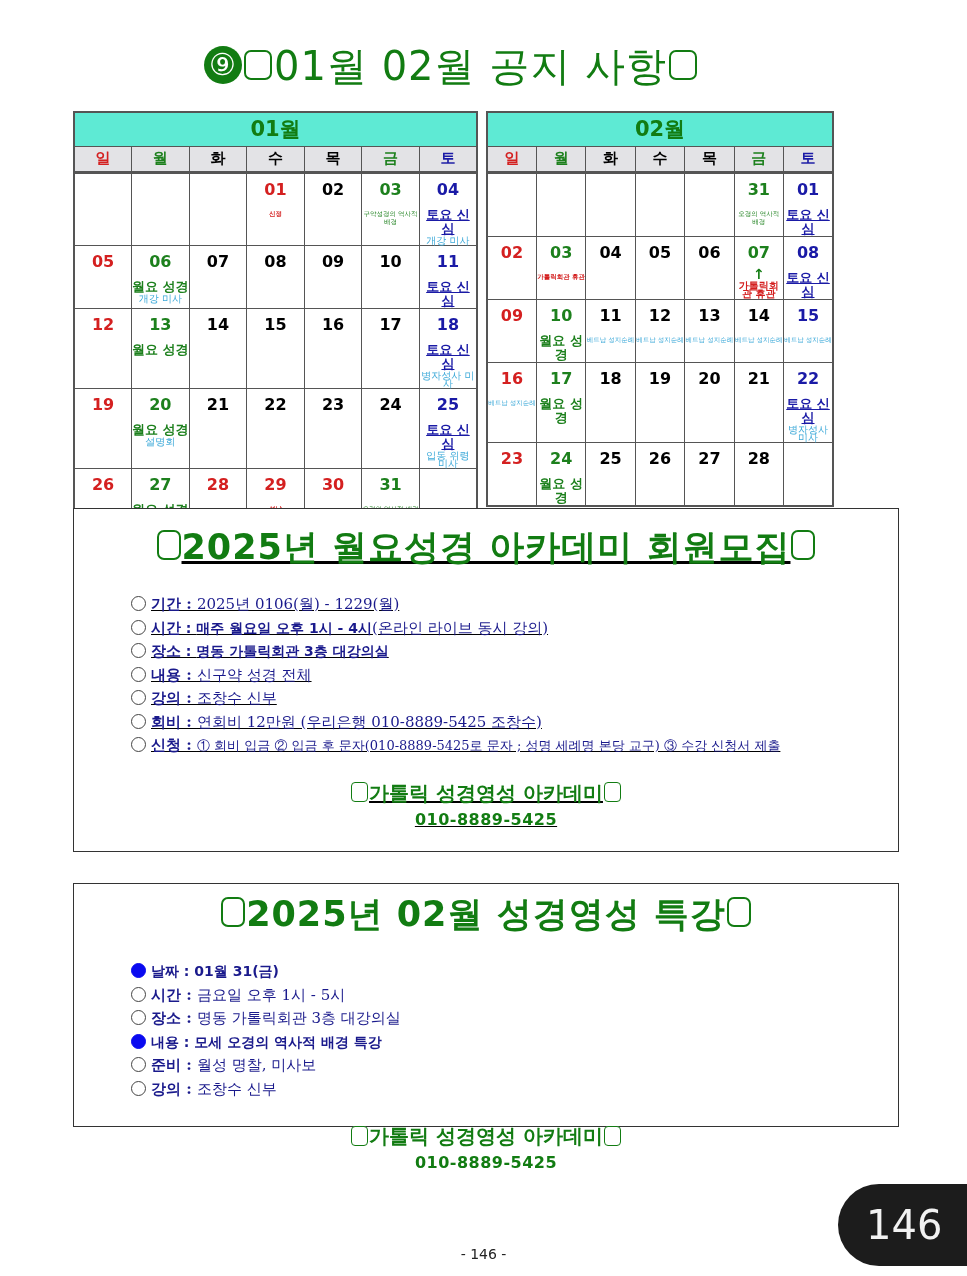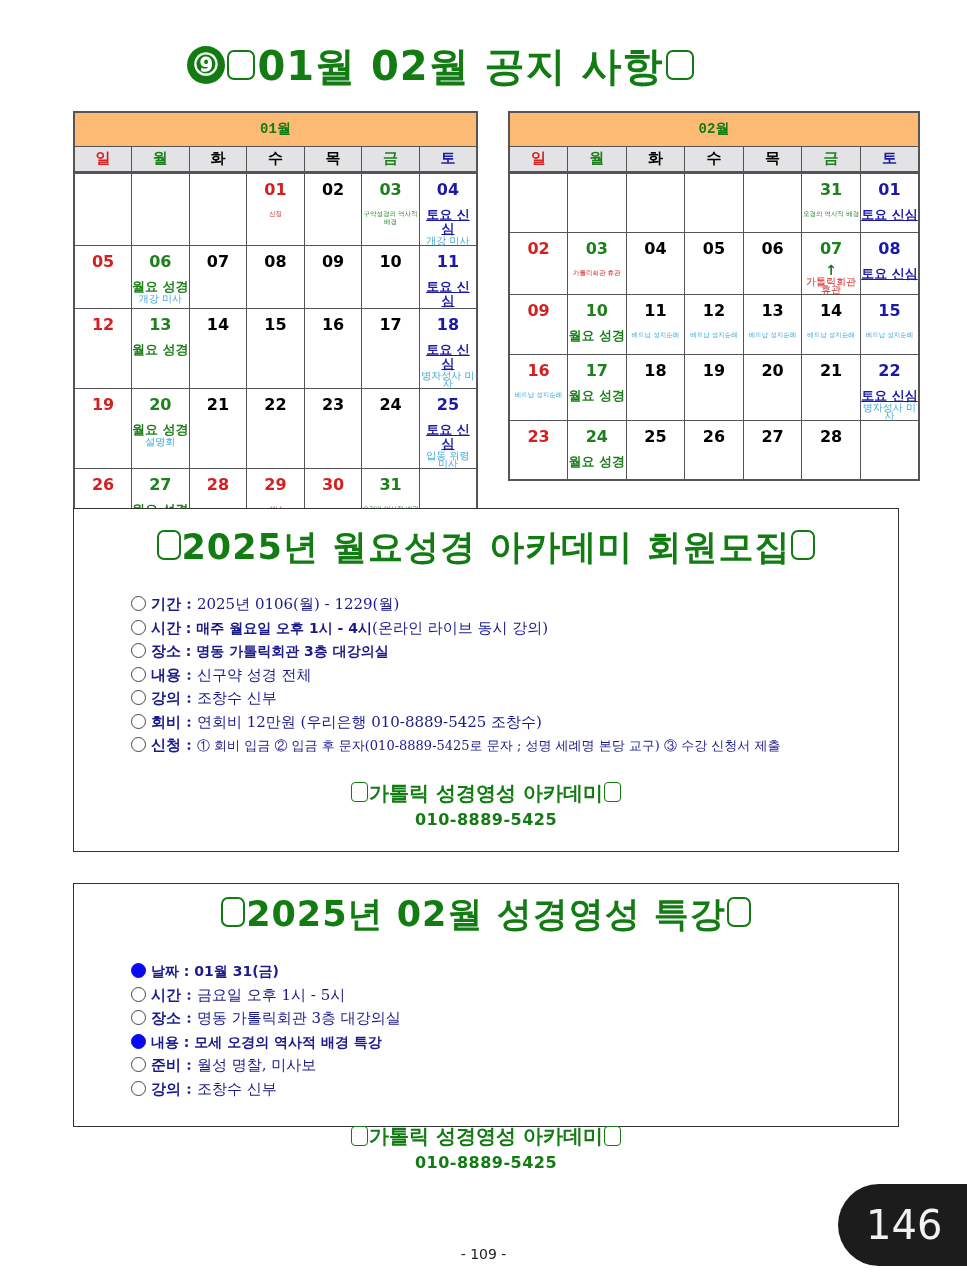--- a/index.html
+++ b/index.html
@@ -1,67 +1,67 @@
 <!DOCTYPE html>
 <html><head>
   <meta charset="utf-8">
   <style>
     * { box-sizing: border-box; margin: 0; padding: 0; }
     html, body { width: 967px; height: 1276px; background: #ffffff; overflow: hidden; }
     body { position: relative; font-family: "DejaVu Sans", "Liberation Sans", sans-serif; color: #000; }
 
     .title {
-      position: absolute; top: 40px; left: 8px; width: 867px; text-align: center;
-      font-size: 40px; font-weight: bold; color: #127c12; letter-spacing: 1px;
+      position: absolute; top: 40px; left: 18px; width: 867px; text-align: center;
+      font-size: 40px; font-weight: normal; color: #127c12; letter-spacing: 1px;
       line-height: 52px;
     }
     .sq {
       display: inline-block; border: 2px solid #127c12; border-radius: 7px;
       background: #fff; vertical-align: middle; position: relative; top: -4px;
     }
     .title .sq { width: 28px; height: 30px; margin: 0 2px; }
     .circ9 {
       display: inline-block; width: 38px; height: 38px; border-radius: 50%;
       background: #127c12; color: #fff; font-family: "DejaVu Serif", serif;
       font-size: 30px; line-height: 38px; text-align: center; vertical-align: middle;
       position: relative; top: -4px;
     }
 
     
     .cal {
       position: absolute; top: 111px; border-collapse: collapse; table-layout: fixed;
       border: 2px solid #555;
     }
     .cal.jan { left: 73px; width: 405px; }
-    .cal.feb { left: 508px; width: 412px; }
+    .cal.feb { left: 486px; width: 348px; }
     .cal th, .cal td { border: 1px solid #555; text-align: center; }
     .cal .mhead th {
-      background: #fdba74; height: 34px; font-size: 14px; font-weight: bold; color: #127c12; font-family: Liberation Mono, monospace;
+      background: #5eead4; height: 34px; font-size: 21px; font-weight: bold; color: #127c12;
     }
     .cal .dhead th {
       background: #e3e3e6; height: 26px; font-size: 15px; font-weight: bold;
       border-bottom: 3px solid #555;
     }
     .cal td { height: 60px; vertical-align: top; padding-top: 6px; position: relative; }
     .cal .num { font-size: 16px; font-weight: bold; display: block; height: 20px; line-height: 20px; }
     .cal .ev { display: block; margin-top: 8px; font-size: 13px; font-weight: bold; line-height: 14px; }
     .cal .small { display: block; font-size: 10px; line-height: 8px; margin-top: 1px; }
     .cal .tiny { display: block; font-size: 6.5px; line-height: 8px; margin-top: 10px; }
     .cal .arrow { display: block; font-size: 14px; font-weight: bold; color: #127c12; line-height: 14px; margin-top: 4px; }
 
-    .red { color: #d42020; }
+    .red { color: #d42020; font-weight: bold; }
     .green { color: #1d801d; }
     .blue { color: #1a1aa6; }
     .black { color: #000; }
     .cyan { color: #3aa8d8; }
     .ul { text-decoration: underline; }
 
     
     .box { position: absolute; left: 73px; width: 826px; border: 1px solid #333; background: #fff; }
-    .box1 { top: 508px; height: 344px; }
+    .box1 { top: 508px; height: 344px; text-decoration: underline; }
     .box2 { top: 883px; height: 244px; }
     .box-title {
       text-align: center; font-size: 35px; font-weight: bold; color: #127c12; line-height: 44px;
       letter-spacing: 1px;
     }
     .box1 .box-title { margin-top: 16px; }
     .box2 .box-title { margin-top: 8px; }
     .box-title .sq { width: 24px; height: 30px; margin: 0 1px; }
 
     .items { margin-left: 57px; }
@@ -436,13 +436,13 @@
       <div class="item"><span class="bul"></span><span class="lbl">준비</span><span class="lbl"> : </span><span>월성 명찰, 미사보</span></div>
       <div class="item"><span class="bul"></span><span class="lbl">강의</span><span class="lbl"> : </span><span>조창수 신부</span></div>
     </div>
   <div class="box-foot">
     <div class="org"><span class="sq"></span><span>가톨릭 성경영성 아카데미</span><span class="sq"></span></div>
     <div class="ph">010-8889-5425</div>
   </div>
 </div>
 
 <div class="page-tab">146</div>
-<div class="page-foot">- 109 -</div>
+<div class="page-foot">- 146 -</div>
 
 </body></html>

